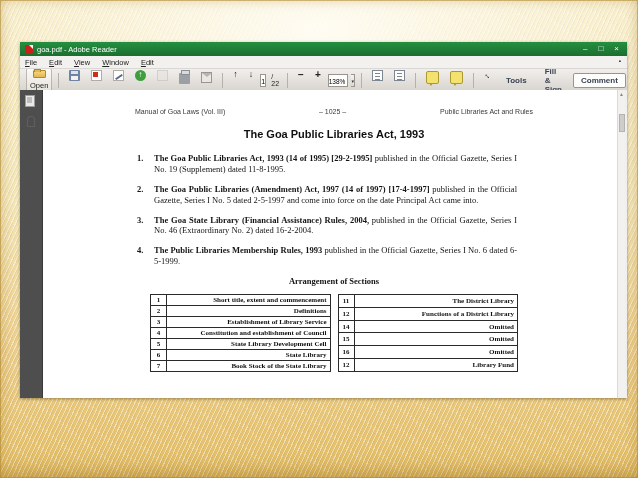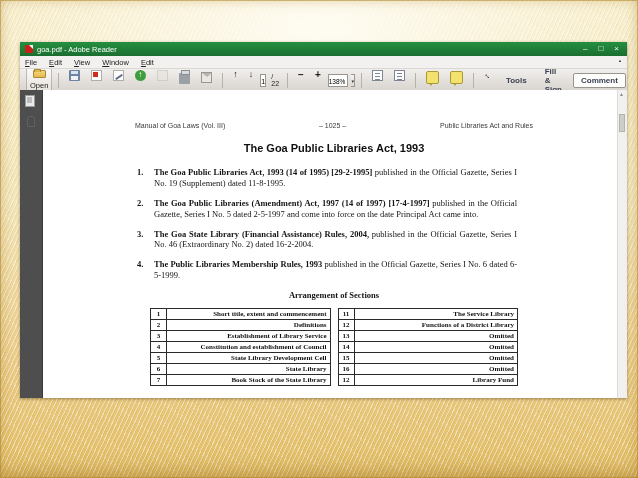--- a/index.html
+++ b/index.html
@@ -70,21 +70,21 @@
   .sidebar{width:22px;background:#4e4e4e;border-right:1px solid #3a3a3a;flex:0 0 22px;position:relative;}
   .thumb-icon{position:absolute;left:5px;top:5px;width:10px;height:12px;background:#e9e9e9;border:1px solid #9b9b9b;box-sizing:border-box;}
   .thumb-icon::after{content:"";position:absolute;left:1px;top:1px;width:5px;height:6px;background:#bdbdbd;}
   .clip-icon{position:absolute;left:7px;top:26px;width:6px;height:9px;border:1px solid #6a6a6a;border-radius:3px 3px 0 0;opacity:.6;}
 
   .page{flex:1;position:relative;background:#fff;color:#141414;font-family:"Liberation Serif",serif;overflow:hidden;}
   .scrollbar{width:9px;flex:0 0 9px;background:#f2f1f0;border-left:1px solid #dcdad7;position:relative;}
   .scroll-up{position:absolute;top:1px;left:1px;font-size:5px;color:#8a8a8a;}
   .scroll-thumb{position:absolute;top:24px;left:1px;width:6px;height:18px;background:#cfcdca;border:1px solid #b5b3b0;box-sizing:border-box;}
 
-  .doc{position:absolute;left:92px;top:32px;width:398px;}
+  .doc{position:absolute;left:92px;top:18px;width:398px;}
   .doc-header{display:flex;justify-content:space-between;font-family:"Liberation Sans",sans-serif;font-size:7px;color:#3a3a3a;}
   .doc-title{text-align:center;font-family:"Liberation Sans",sans-serif;font-weight:bold;font-size:11px;color:#101010;margin-top:13px;}
   .items{margin-top:13px;padding:0 16px 0 2px;}
   .item{display:flex;margin-bottom:9px;font-size:8.5px;line-height:1.28;text-align:justify;}
   .item-num{font-weight:bold;flex:0 0 17px;}
   .item-body{flex:1;}
   .item-body b{font-weight:bold;}
   .sections-heading{text-align:center;font-weight:bold;font-size:8.5px;margin-top:2px;}
   .tables{display:flex;gap:7px;margin-top:8px;padding:0 15px;}
   .sec-table{border-collapse:collapse;flex:1;font-size:7px;font-weight:bold;color:#101010;}
@@ -253,29 +253,25 @@
               <tr>
                     <td class="num">7</td>
                     <td>Book Stock of the State Library</td>
                   </tr>
             </tbody>
               </table>
             <table class="sec-table">
               <tbody>
                   <tr>
                     <td class="num">11</td>
-                    <td>The Service Library</td>
+                    <td>The District Library</td>
                   </tr>
               <tr>
                     <td class="num">12</td>
                     <td>Functions of a District Library</td>
-                  </tr>
-              <tr>
-                    <td class="num">13</td>
-                    <td>Omitted</td>
                   </tr>
               <tr>
                     <td class="num">14</td>
                     <td>Omitted</td>
                   </tr>
               <tr>
                     <td class="num">15</td>
                     <td>Omitted</td>
                   </tr>
               <tr>

